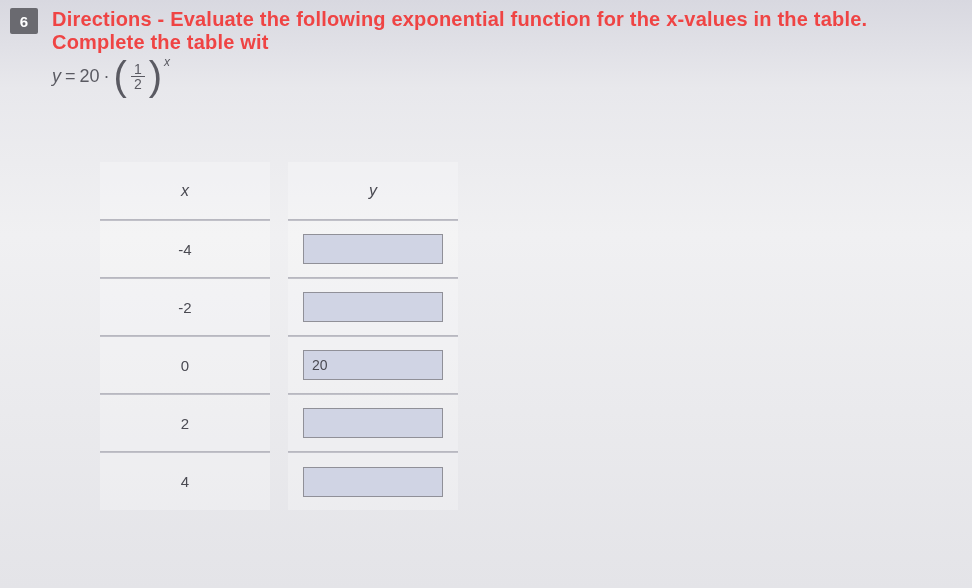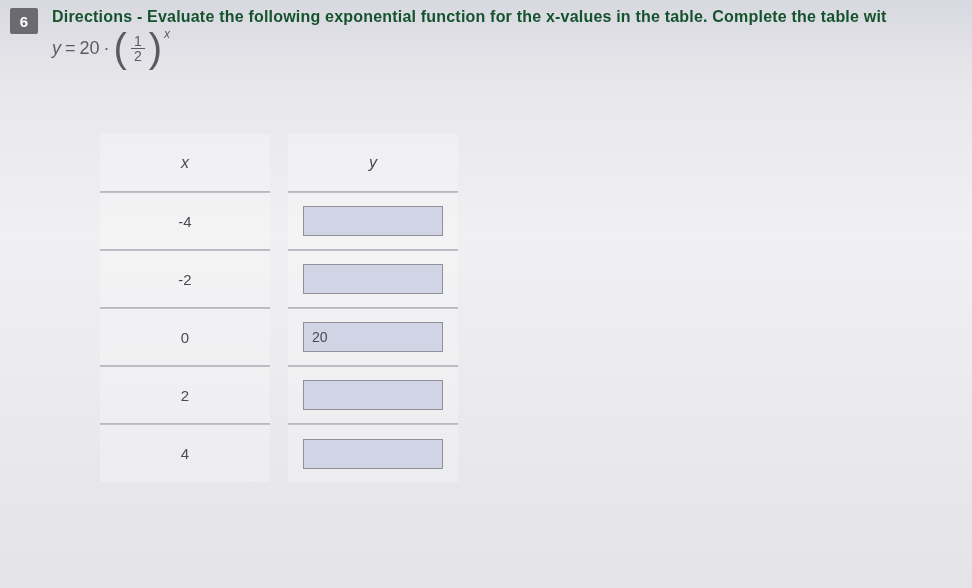--- a/index.html
+++ b/index.html
@@ -27,22 +27,22 @@
       display: flex;
       align-items: center;
       justify-content: center;
       font-size: 15px;
       font-weight: bold;
       border-radius: 2px;
       flex-shrink: 0;
     }
     .directions-block { flex: 1; }
     .directions {
-      color: #14532d;
-      font-size: 16px;
+      color: #ef4444;
+      font-size: 20px;
       font-weight: bold;
       letter-spacing: .2px;
     }
     .eq-line {
       margin-top: 6px;
       color: #5a5a62;
       font-size: 18px;
       display: flex;
       align-items: center;
       gap: 4px;

